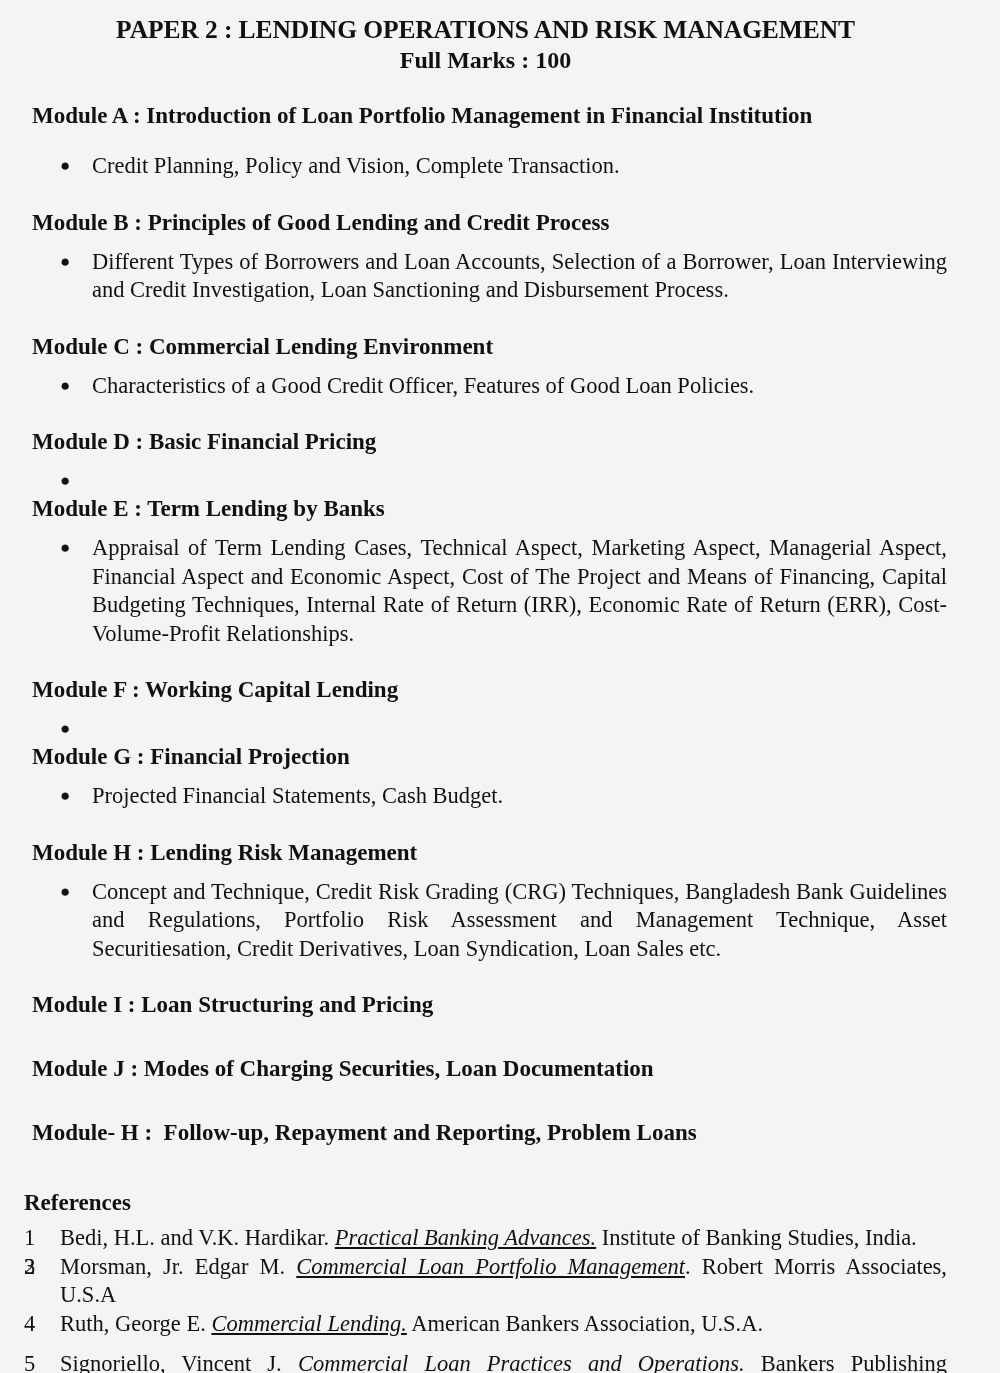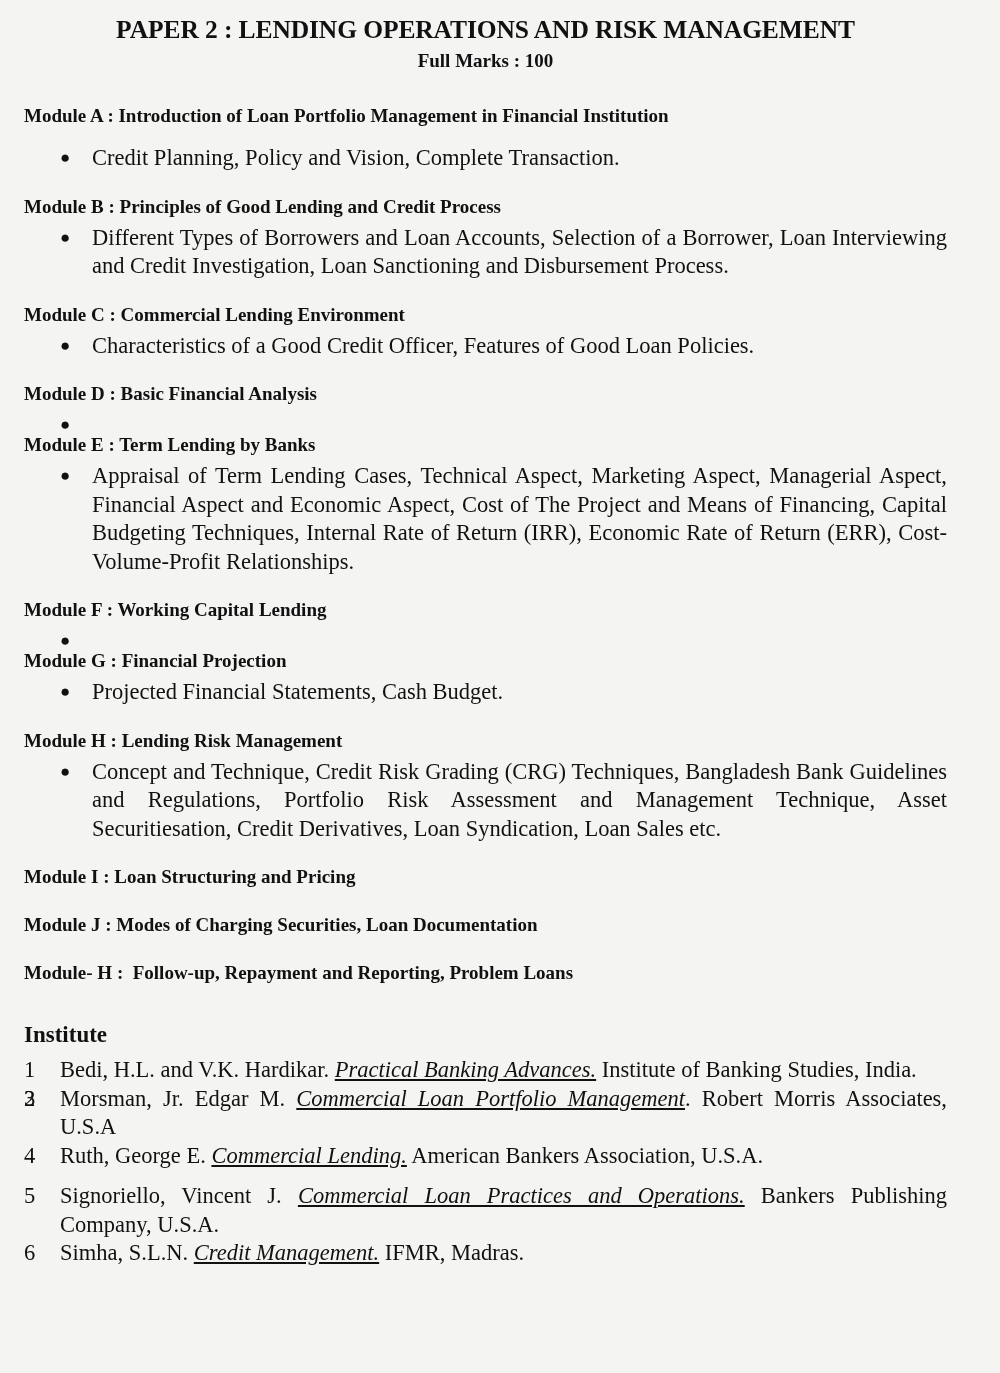--- a/index.html
+++ b/index.html
@@ -28,31 +28,31 @@
     font-weight: bold;
     font-size: 25.5px;
     line-height: 31px;
     letter-spacing: -0.1px;
     margin: 0;
     padding-top: 4px;
   }
   .doc-subtitle {
     text-align: center;
     font-weight: bold;
-    font-size: 19px;
+    font-size: 24px;
     line-height: 31px;
     margin: 0 0 26px 0;
   }
 
   
   .module-head {
     font-weight: bold;
-    font-size: 19px;
+    font-size: 23px;
     line-height: 28px;
-    margin: 0;
+    margin: 8px;
     white-space: pre;
   }
 
   
   .bullets {
     list-style: none;
     margin: 0;
     padding: 0;
   }
   .bullets li {
@@ -130,21 +130,21 @@
       <ul class="bullets">
         <li><span class="dot">●</span><span>Different Types of Borrowers and Loan Accounts, Selection of a Borrower, Loan Interviewing and Credit Investigation, Loan Sanctioning and Disbursement Process.</span></li>
       </ul>
       <div class="gap-lg"></div>
       <div class="module-head">Module C : Commercial Lending Environment</div>
       <div class="gap-xs"></div>
       <ul class="bullets">
         <li><span class="dot">●</span><span>Characteristics of a Good Credit Officer, Features of Good Loan Policies.</span></li>
       </ul>
       <div class="gap-lg"></div>
-      <div class="module-head">Module D : Basic Financial Analysis</div>
+      <div class="module-head">Module D : Basic Financial Pricing</div>
       <div class="gap-xs"></div>
       <ul class="bullets">
         <li><span class="dot">●</span></li>
       </ul>
       <div class="gap-lg"></div>
       <div class="module-head">Module E : Term Lending by Banks</div>
       <div class="gap-xs"></div>
       <ul class="bullets">
         <li><span class="dot">●</span><span>Appraisal of Term Lending Cases, Technical Aspect, Marketing Aspect, Managerial Aspect, Financial Aspect and Economic Aspect, Cost of The Project and Means of Financing, Capital Budgeting Techniques, Internal Rate of Return (IRR), Economic Rate of Return (ERR), Cost-Volume-Profit Relationships.</span></li>
       </ul>
@@ -169,21 +169,21 @@
       <div class="gap-lg"></div>
       <div class="module-head">Module I : Loan Structuring and Pricing</div>
       <div class="gap-lg"></div>
       <div class="module-head">Module J : Modes of Charging Securities, Loan Documentation</div>
       <div class="gap-lg"></div>
       <div class="module-head">Module- H :  Follow-up, Repayment and Reporting, Problem Loans</div>
       <div class="gap-lg"></div>
     </div>
 
   <div class="gap-md"></div>
-  <h3 class="refs-head">Institute</h3>
+  <h3 class="refs-head">References</h3>
   <div class="gap-sm"></div>
   <ul class="refs" id="refs-container">
       <li><span class="num">1</span><span>Bedi, H.L.  and V.K.  Hardikar. </span><span class="ul">Practical  Banking  Advances.</span><span> Institute of Banking Studies, India.</span></li>
       <li><span class="num">2</span></li>
       <li><span class="num">3</span><span>Morsman, Jr. Edgar M. </span><span class="ul">Commercial  Loan  Portfolio  Management</span><span>. Robert Morris Associates, U.S.A</span></li>
       <li><span class="num">4</span><span>Ruth, George E. </span><span class="ul">Commercial Lending.</span><span> American Bankers Association, U.S.A.</span></li>
       <li class="spaced"><span class="num">5</span><span>Signoriello,  Vincent J. </span><span class="ul">Commercial Loan Practices and Operations.</span><span> Bankers Publishing Company, U.S.A.</span></li>
       <li><span class="num">6</span><span>Simha, S.L.N. </span><span class="ul">Credit Management.</span><span> IFMR, Madras.</span></li>
     </ul>
 

